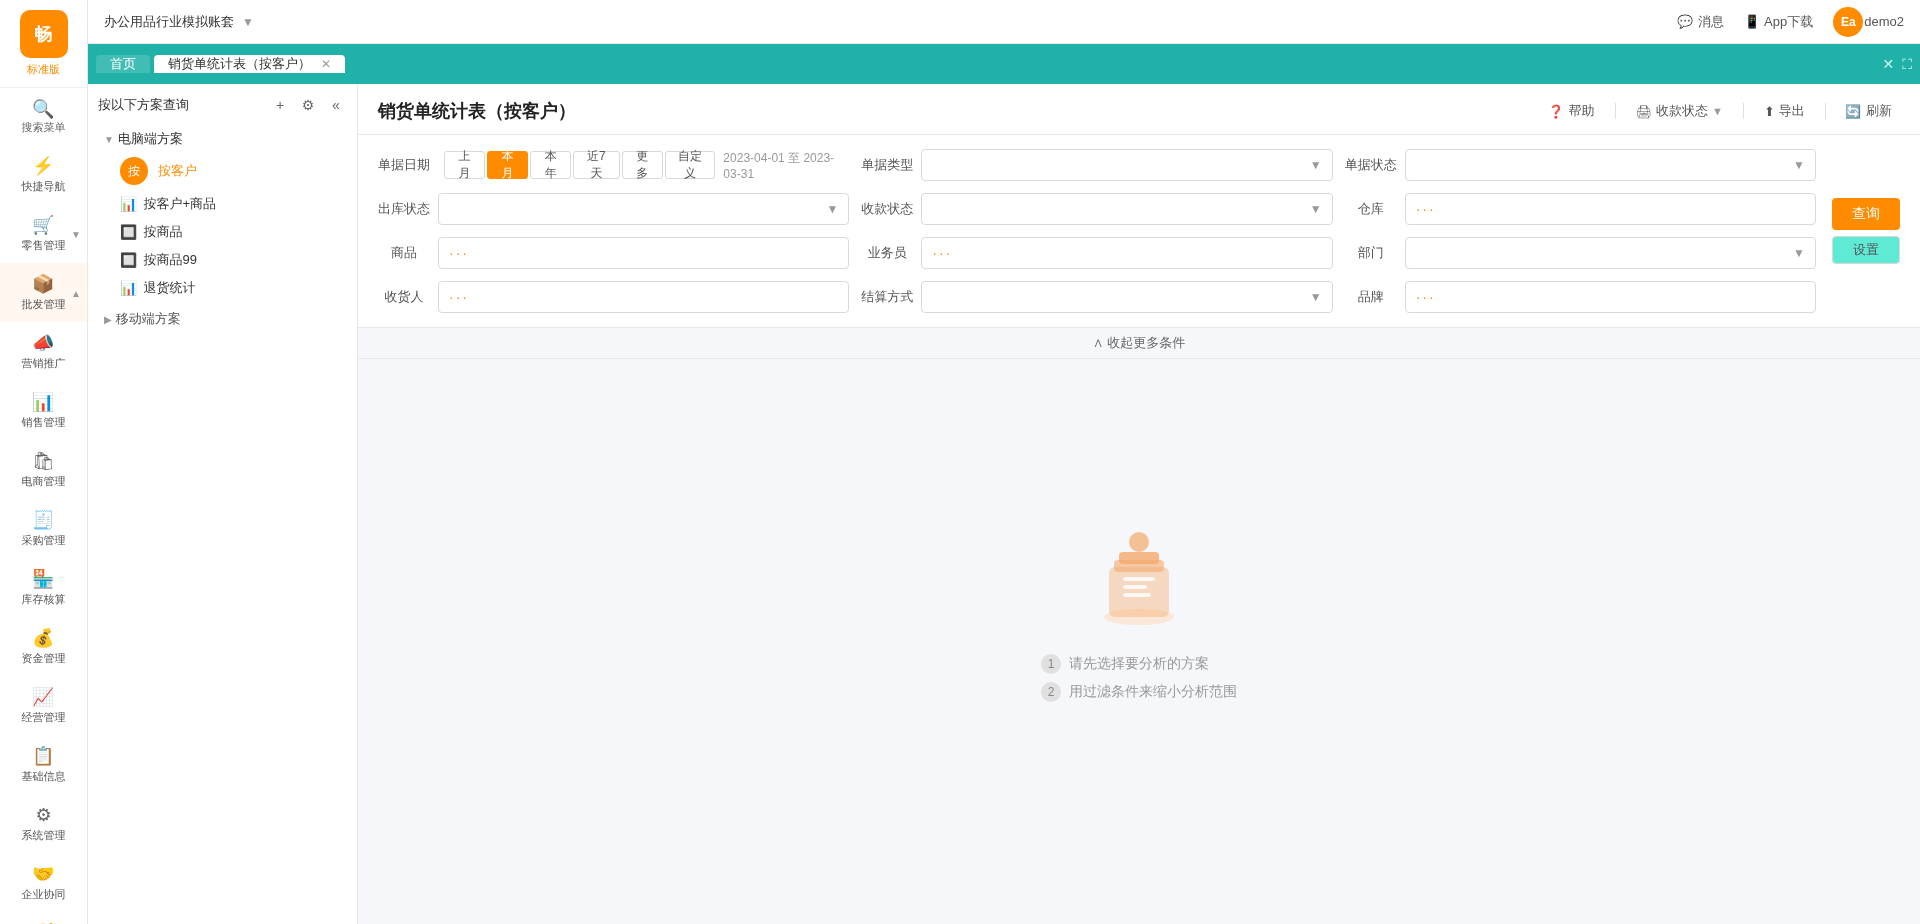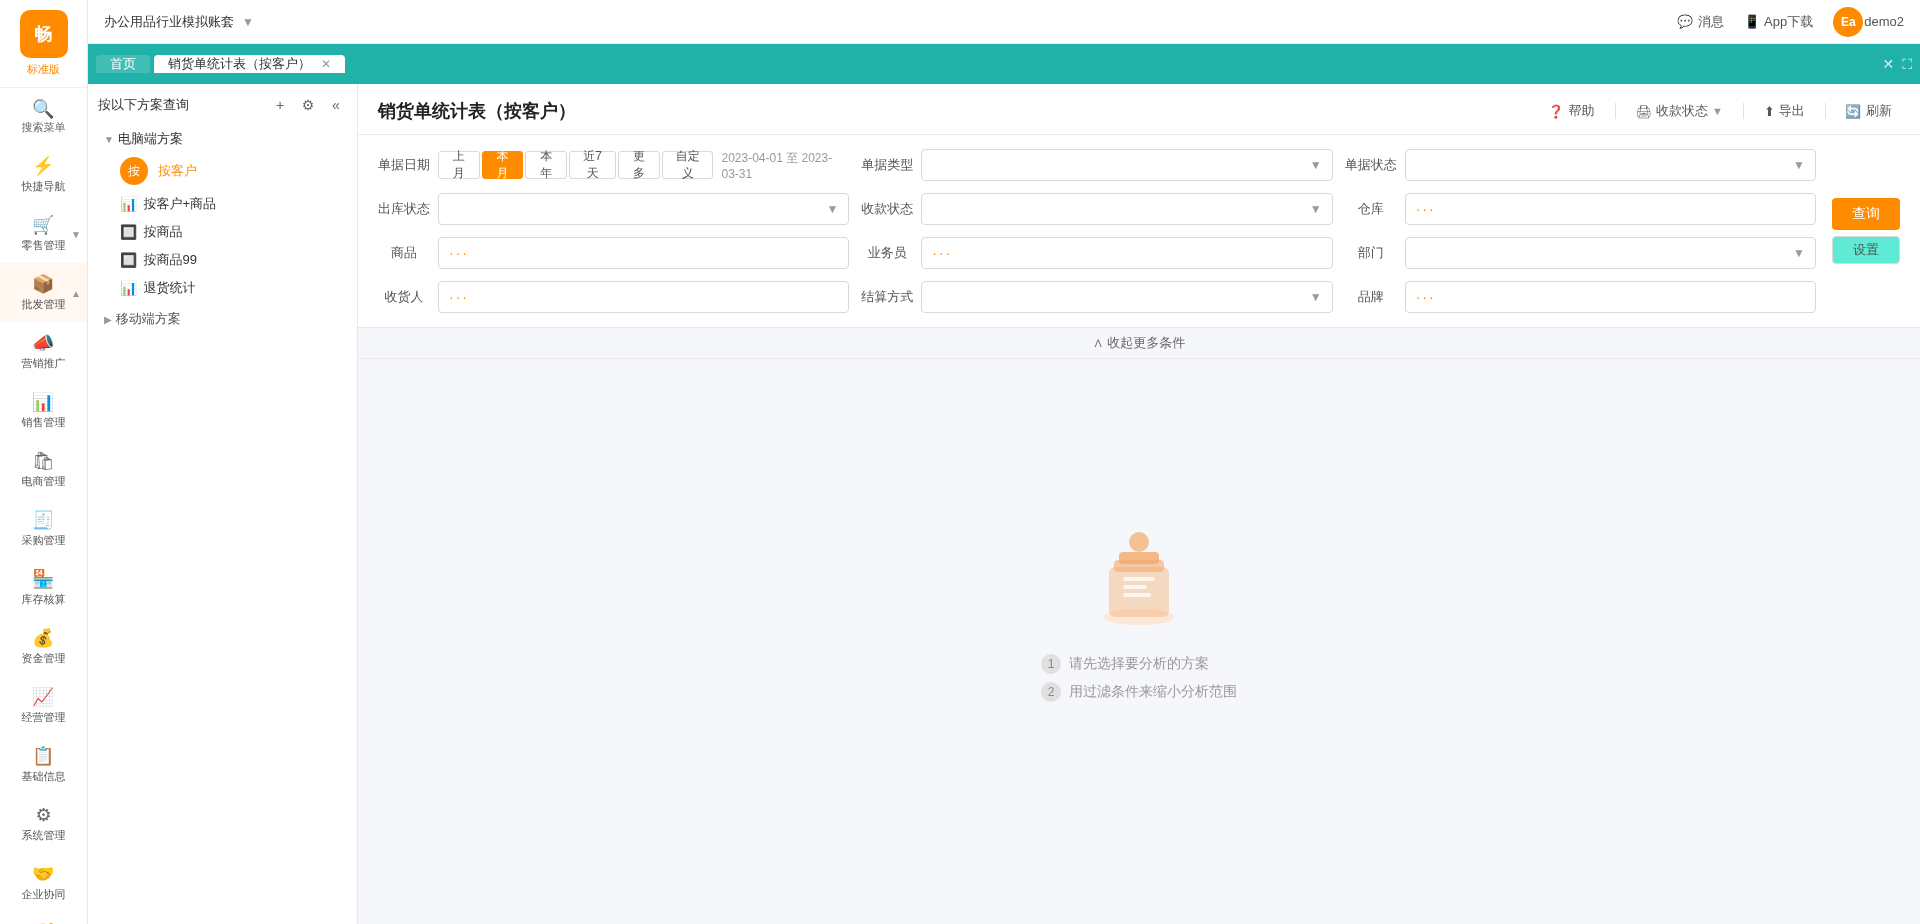--- a/index.html
+++ b/index.html
@@ -67,21 +67,21 @@
     .filter-row { display: grid; grid-template-columns: 1fr 1fr 1fr; gap: 12px; margin-bottom: 12px; }
     .filter-row:last-child { margin-bottom: 0; }
     .filter-item { display: flex; align-items: center; gap: 8px; }
     .filter-label { font-size: 13px; color: #555; white-space: nowrap; min-width: 52px; text-align: center; }
     .filter-input { flex: 1; height: 32px; border: 1px solid #d9d9d9; border-radius: 4px; padding: 0 10px; font-size: 13px; background: #fff; display: flex; align-items: center; justify-content: space-between; cursor: pointer; }
     .filter-input .placeholder { color: #bbb; font-size: 13px; }
     .filter-input .arrow { color: #999; font-size: 12px; }
     .filter-input .dots { color: #ff8c00; font-size: 14px; letter-spacing: 2px; }
 
     
-    .date-filter { display: flex; align-items: center; gap: 0; }
+    .date-filter { display: flex; align-items: center; gap: 0; margin-left: 6px; }
     .date-quick-btns { display: flex; align-items: center; gap: 2px; }
     .date-btn { height: 28px; padding: 0 10px; border: 1px solid #d9d9d9; border-radius: 3px; font-size: 12px; cursor: pointer; color: #555; background: #fff; display: flex; align-items: center; }
     .date-btn.active { background: #ff8c00; color: white; border-color: #ff8c00; }
     .date-range { font-size: 12px; color: #999; margin-left: 8px; }
     .btn-primary { background: #ff8c00; color: white; border: none; border-radius: 4px; height: 32px; padding: 0 20px; font-size: 14px; cursor: pointer; white-space: nowrap; }
     .btn-secondary { background: #5eead4; color: #555; border: 1px solid #d9d9d9; border-radius: 4px; height: 28px; padding: 0 14px; font-size: 13px; cursor: pointer; white-space: nowrap; }
 
     .collapse-bar { text-align: center; padding: 6px 0; background: #f5f7fa; cursor: pointer; color: #666; font-size: 13px; border-bottom: 1px solid #e8e8e8; }
 
     

